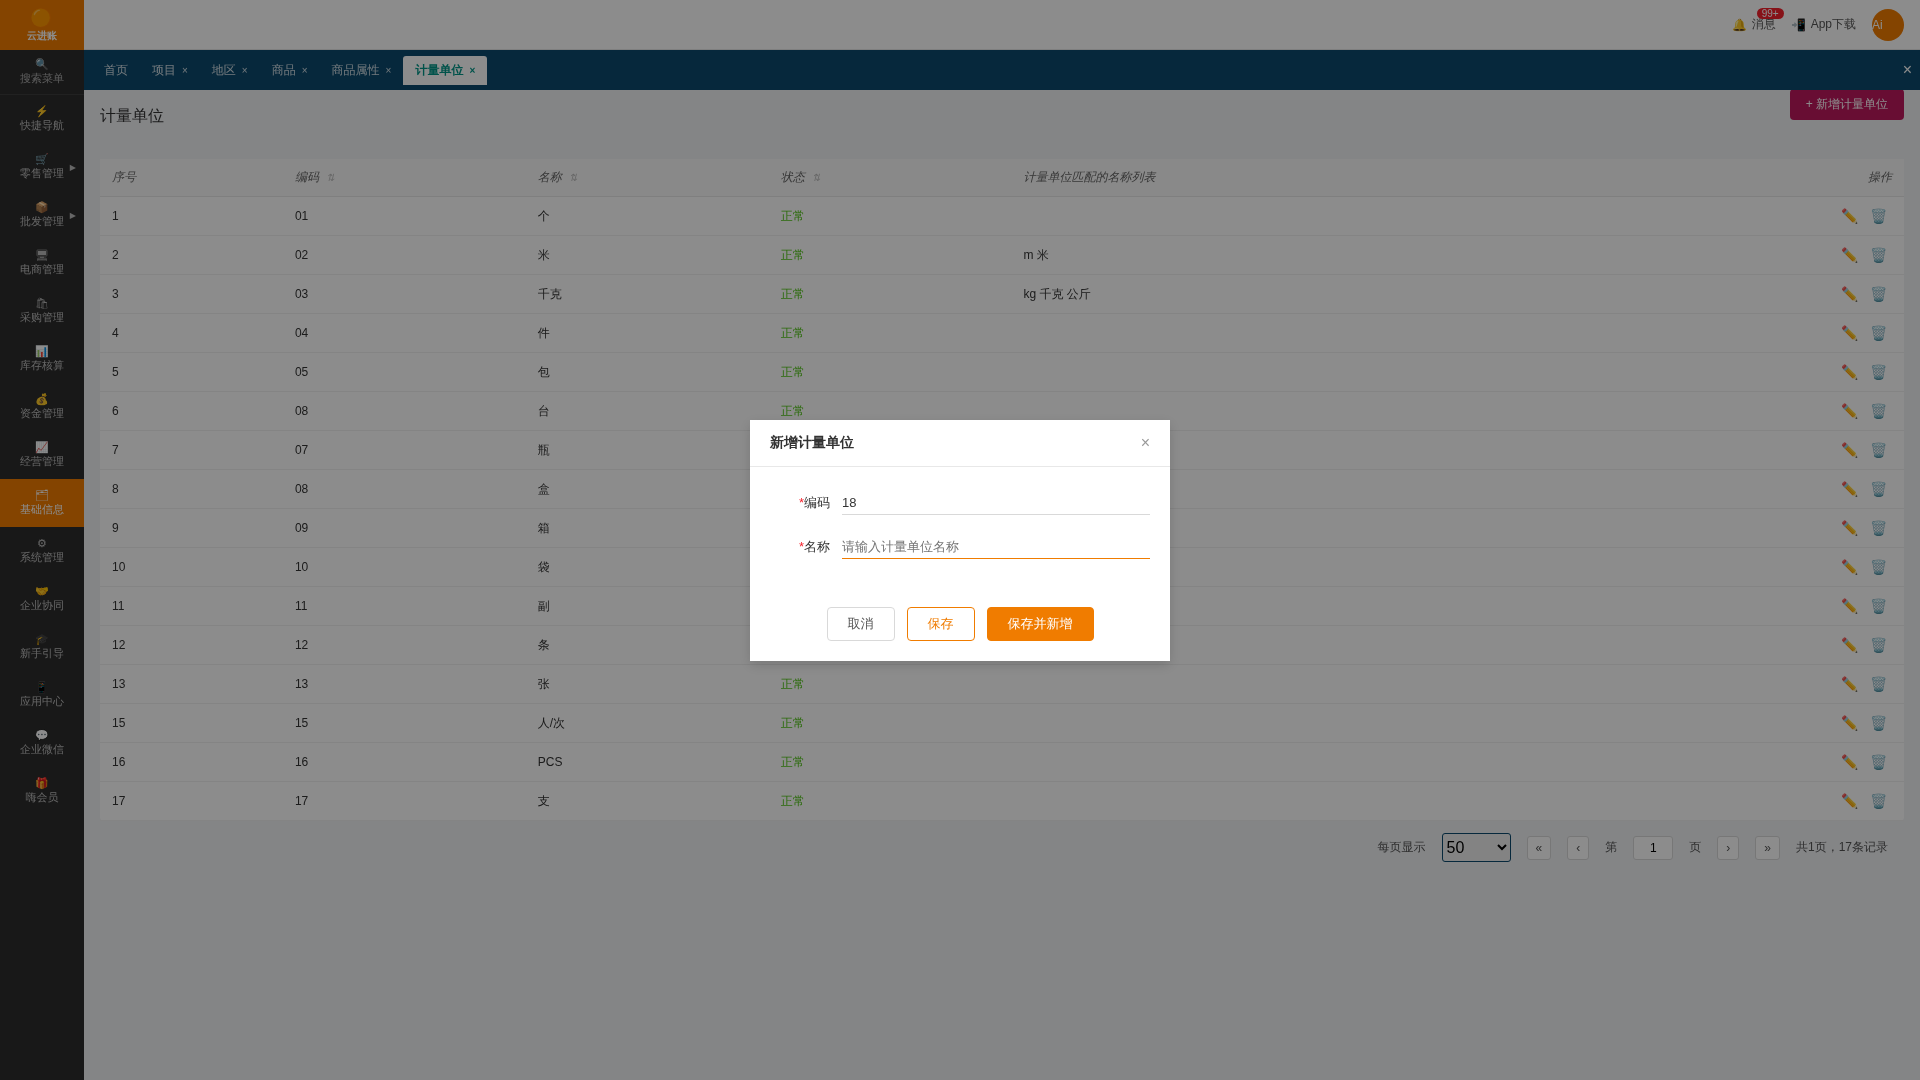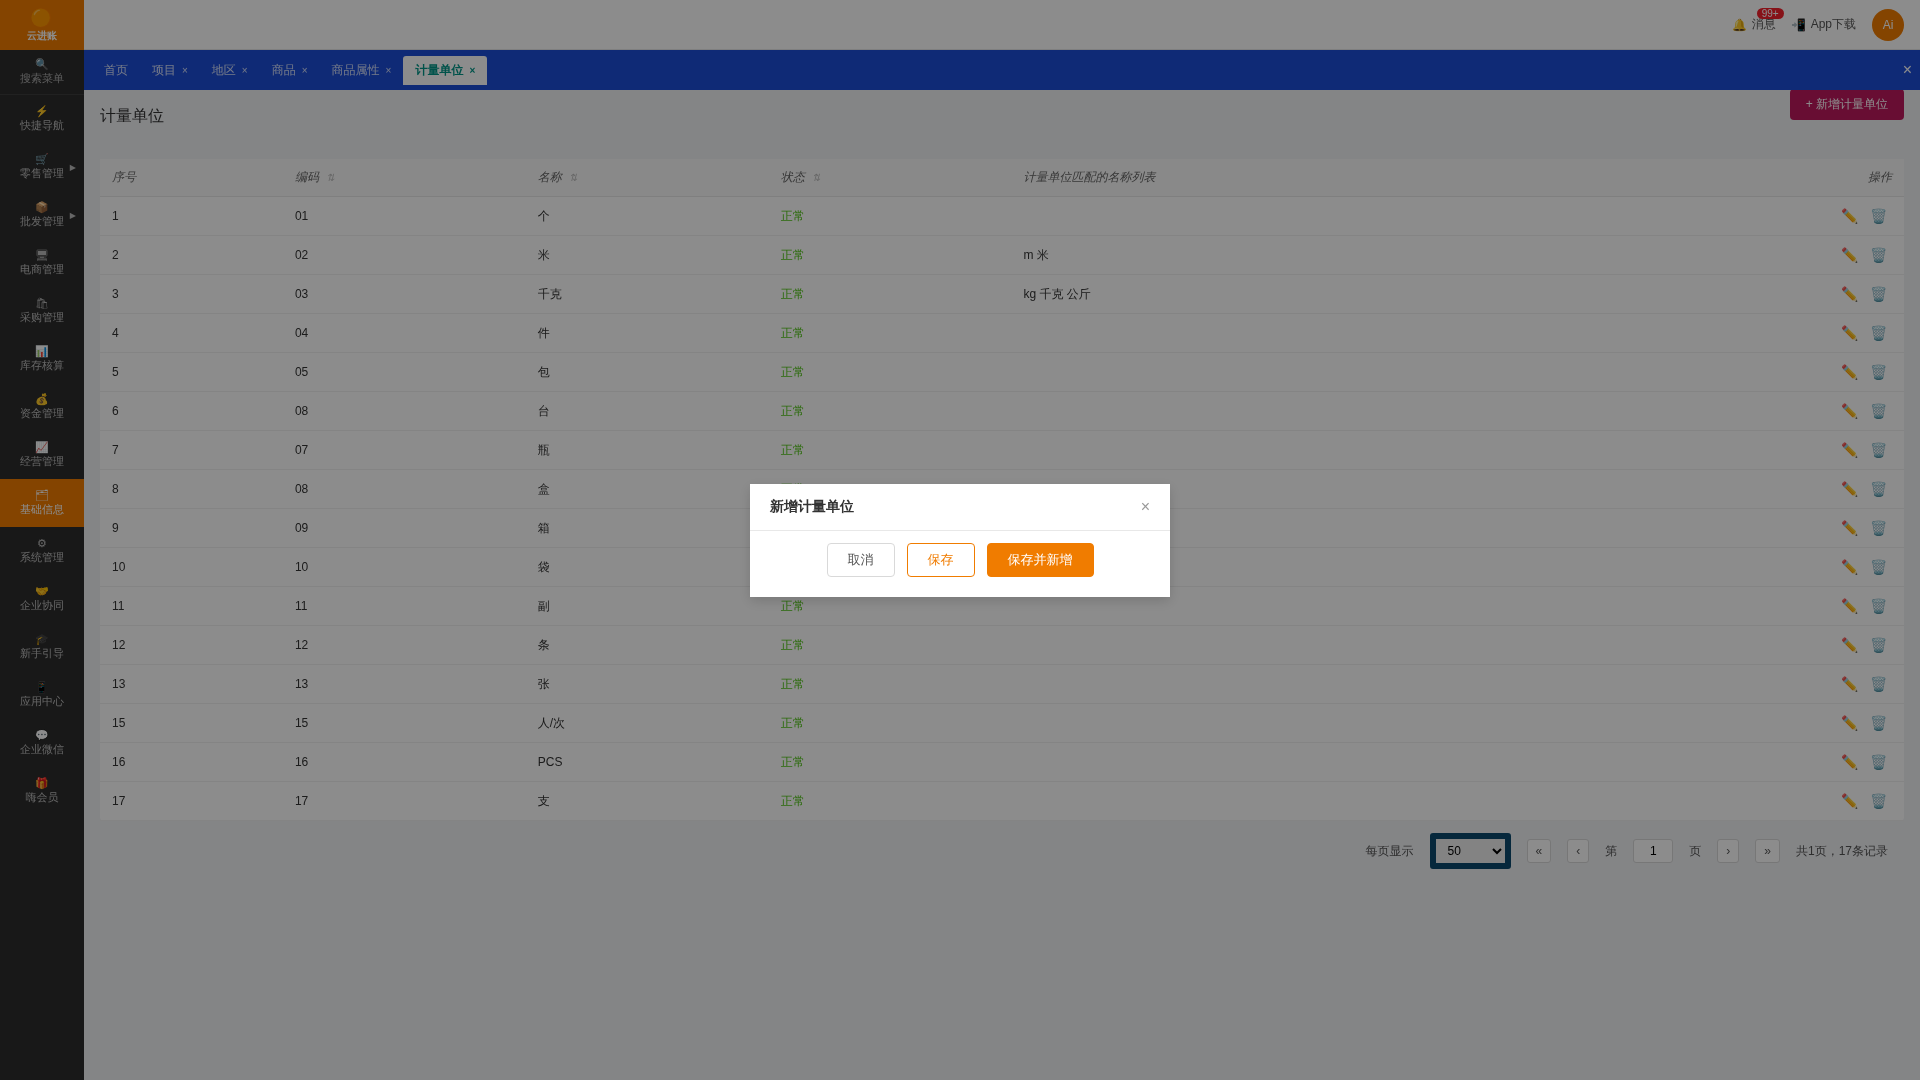--- a/index.html
+++ b/index.html
@@ -18,24 +18,24 @@
     
     .main { flex: 1; display: flex; flex-direction: column; overflow: hidden; }
 
     
     .topbar { height: 50px; background: white; display: flex; align-items: center; justify-content: space-between; padding: 0 16px; border-bottom: 1px solid #e8e8e8; flex-shrink: 0; }
     .topbar-left { display: flex; align-items: center; gap: 12px; }
     .topbar-right { display: flex; align-items: center; gap: 16px; }
     .topbar-badge { position: relative; display: flex; align-items: center; gap: 4px; color: #555; font-size: 12px; cursor: pointer; }
     .badge-count { background: #f5222d; color: white; border-radius: 10px; padding: 0 5px; font-size: 10px; position: absolute; top: -8px; right: -8px; }
     .topbar-app { display: flex; align-items: center; gap: 4px; color: #555; font-size: 12px; cursor: pointer; }
-    .avatar { width: 32px; height: 32px; border-radius: 50%; background: #f07c00; display: flex; align-items: center; justify-content: center; color: white; font-size: 12px; cursor: pointer; }
-
-    
-    .tabbar { height: 40px; background: #1d4ed8; display: flex; align-items: center; padding: 0 8px; flex-shrink: 0; }
+    .avatar { width: 32px; height: 32px; border-radius: 50%; background: #f07c00; display: flex; align-items: center; justify-content: flex-start; color: white; font-size: 12px; cursor: pointer; }
+
+    
+    .tabbar { height: 40px; background: #0c4a6e; display: flex; align-items: center; padding: 0 8px; flex-shrink: 0; }
     .tab { display: flex; align-items: center; padding: 6px 12px; color: rgba(255,255,255,0.8); font-size: 12px; cursor: pointer; border-radius: 3px 3px 0 0; gap: 6px; }
     .tab.active { background: white; color: #009688; font-weight: bold; }
     .tab-close { font-size: 10px; color: inherit; cursor: pointer; }
     .tabbar-close { margin-left: auto; color: white; cursor: pointer; font-size: 16px; }
 
     
     .content { flex: 1; padding: 16px; overflow: auto; background: #f0f2f5; }
     .page-title { font-size: 16px; color: #333; margin-bottom: 16px; font-weight: 500; }
 
     
@@ -49,21 +49,21 @@
     th .sort-icon { margin-left: 4px; color: #bbb; font-size: 10px; }
     td { padding: 9px 12px; font-size: 12px; color: #333; border-bottom: 1px solid #f0f0f0; }
     .status-normal { color: #52c41a; }
     .action-btn { background: none; border: none; cursor: pointer; padding: 2px 4px; color: #666; font-size: 14px; }
     .action-delete { color: #999; }
 
     
     .pagination { display: flex; align-items: center; justify-content: flex-end; padding: 12px 16px; gap: 16px; font-size: 12px; color: #555; }
     .page-btn { border: 1px solid #d9d9d9; background: white; padding: 4px 8px; cursor: pointer; border-radius: 3px; font-size: 12px; color: #555; }
     .page-input { width: 40px; border: 1px solid #d9d9d9; padding: 4px; text-align: center; border-radius: 3px; font-size: 12px; }
-    .page-select { border: 6px solid #0c4a6e; padding: 4px 20px 4px 8px; border-radius: 3px; font-size: 12px; cursor: pointer; }
+    .page-select { border: 1px solid #0c4a6e; padding: 4px 20px 4px 0; border-radius: 3px; font-size: 16px; cursor: pointer; }
 
     
     .overlay { position: fixed; top: 0; left: 0; width: 100%; height: 100%; background: rgba(0,0,0,0.45); z-index: 1000; display: flex; align-items: center; justify-content: center; }
 
     
     .modal { background: white; border-radius: 0; width: 420px; box-shadow: 0 4px 12px rgba(0,0,0,0.15); }
     .modal-header { display: flex; align-items: center; justify-content: space-between; padding: 14px 20px; border-bottom: 1px solid #e8e8e8; }
     .modal-title { font-size: 14px; font-weight: 600; color: #333; }
     .modal-close { background: none; border: none; cursor: pointer; color: #999; font-size: 16px; }
     .modal-body { padding: 24px 20px 16px; }
@@ -435,19 +435,33 @@
     </div>
   </div>
 </div>
 
 <div class="overlay">
   <div class="modal">
     <div class="modal-header">
       <span class="modal-title">新增计量单位</span>
       <button class="modal-close">×</button>
     </div>
+    <div class="modal-body">
+      <div class="form-item">
+        <div class="form-label">
+          <span style="color:#f5222d;">*</span><span>编码</span>
+        </div>
+        <input type="text" class="form-input" value="18" style="">
+      </div>
+      <div class="form-item">
+        <div class="form-label">
+          <span style="color:#f5222d;">*</span><span>名称</span>
+        </div>
+        <input type="text" class="form-input" style="border-bottom-color: rgb(240, 124, 0);" placeholder="请输入计量单位名称">
+      </div>
+    </div>
     <div class="modal-footer">
       <button class="btn-cancel">取消</button>
       <button class="btn-save">保存</button>
       <button class="btn-save-new">保存并新增</button>
     </div>
   </div>
 </div>
 
 </body></html>

